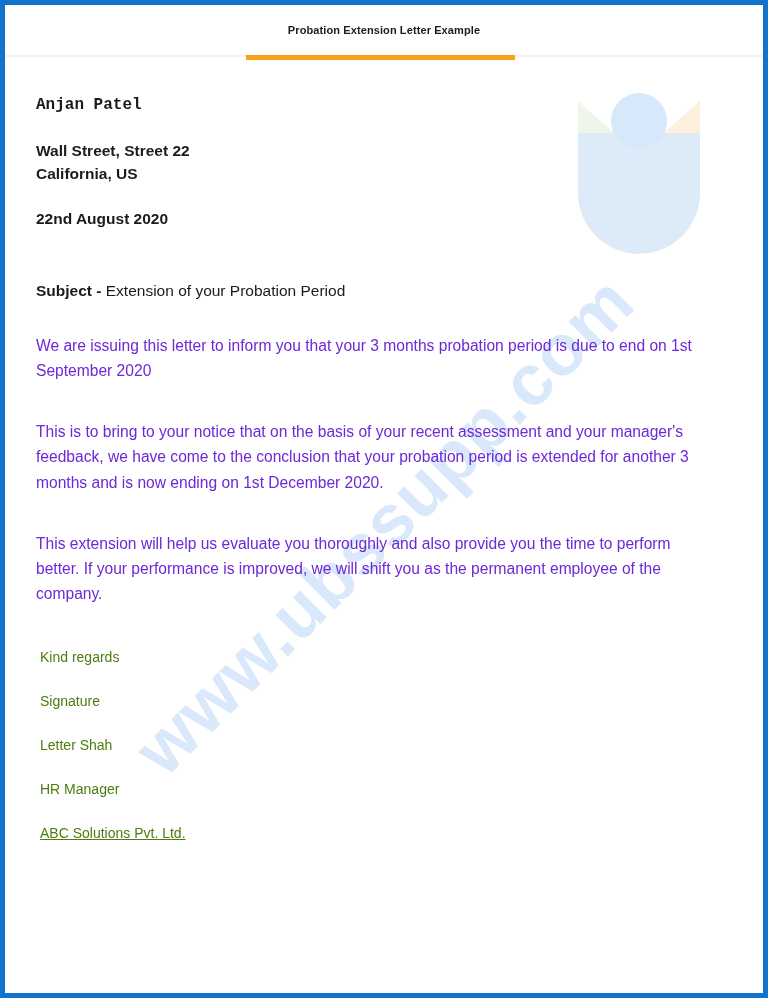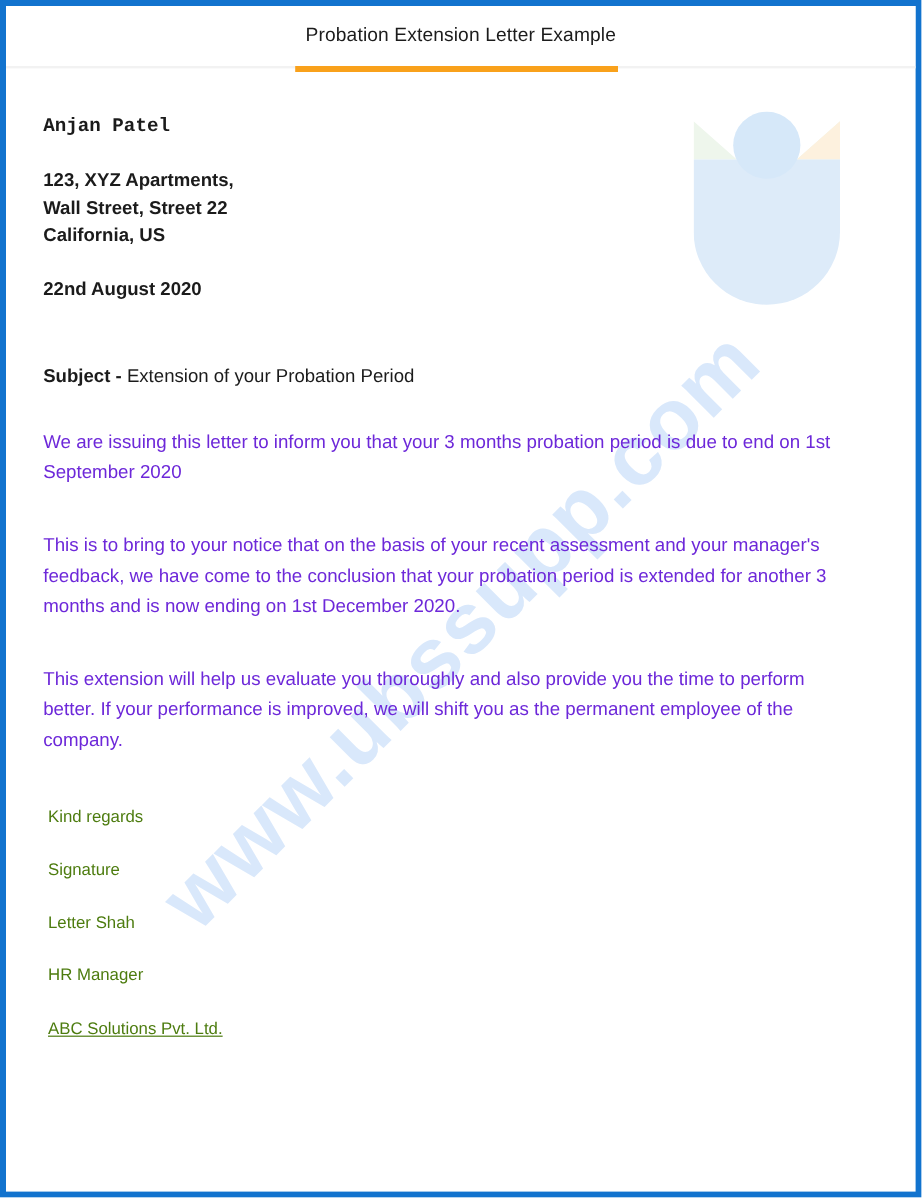--- a/index.html
+++ b/index.html
@@ -28,22 +28,22 @@
     height: 52px;
     box-sizing: border-box;
     border-bottom: 2px solid #f2f2f2;
     display: flex;
     align-items: center;
     justify-content: center;
     background: #ffffff;
     z-index: 5;
   }
   .header-title {
-    font-size: 16px;
-    font-weight: normal;
+    font-size: 11px;
+    font-weight: bold;
     color: #1c1c1c;
     letter-spacing: 0.1px;
     white-space: nowrap;
   }
   .title-underline {
     position: absolute;
     left: 241px;
     top: 50px;
     width: 269px;
     height: 5px;
@@ -163,21 +163,20 @@
     </svg>
   </div>
 
   <div class="wm-url">www.ubssupp.com</div>
 
   <div class="letter">
 
     <p class="sender-name">Anjan Patel</p>
 
     <div class="address-block">
-      <div>123, XYZ Apartments,</div>
       <div>Wall Street, Street 22</div>
       <div>California, US</div>
     </div>
 
     <p class="letter-date">22nd August 2020</p>
 
     <p class="subject-line">
       <span class="lbl">Subject -</span>
       <span>Extension of your Probation Period</span>
     </p>

